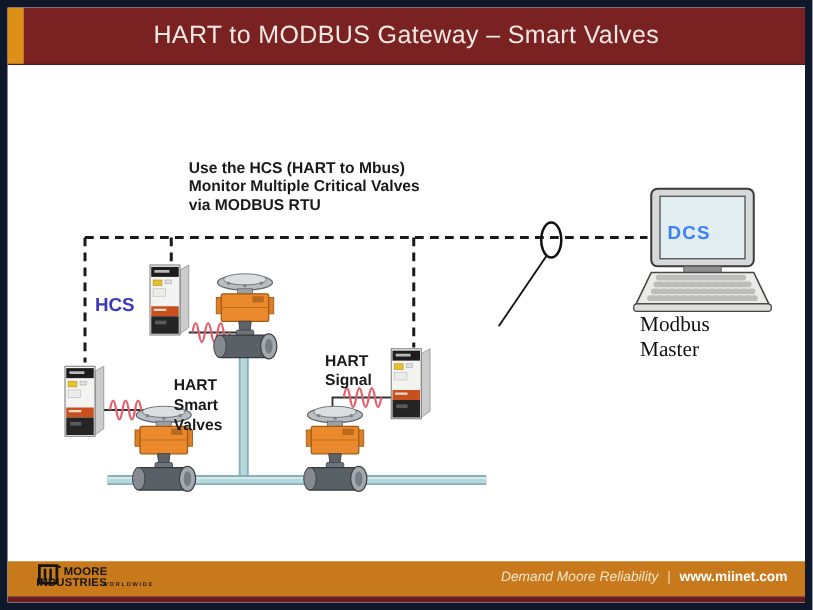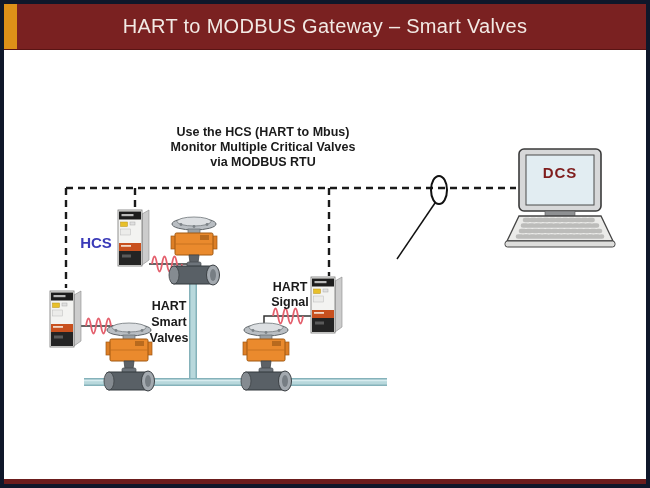--- a/index.html
+++ b/index.html
@@ -1,32 +1,32 @@
 <!DOCTYPE html>
 <html><head>
 <meta charset="utf-8">
 <style>
   html,body{margin:0;padding:0;background:#9a9a9a;}
-  .frame{position:relative;width:650px;height:488px;background:#ffffff;border:4px solid #0f172a;
+  .frame{position:relative;width:650px;height:488px;background:#ffffff;border:6px solid #0f172a;
          box-sizing:border-box;overflow:hidden;font-family:"Liberation Sans",sans-serif;}
   
   .titlebar{position:absolute;left:0;top:0;width:100%;height:45px;background:#7a2121;
             border-bottom:1px solid #591414;display:flex;align-items:center;justify-content:center;z-index:2;}
   .accent{position:absolute;left:0;top:0;width:13px;height:45px;background:#dd9018;}
   .title{color:#f2e9e4;font-size:20px;font-weight:500;letter-spacing:0.3px;}
   
   .svg-layer{position:absolute;left:0;top:0;width:646px;height:484px;z-index:1;}
   
-  .label{position:absolute;color:#1a1a1a;white-space:pre-line;text-align:center;z-index:3;}
+  .label{position:absolute;color:#1a1a1a;white-space:pre-line;z-index:3;}
   .lbl-instruction{left:145px;top:121px;width:228px;font-size:12.5px;font-weight:600;line-height:15px;}
   .lbl-hcs{left:70px;top:230px;width:44px;font-size:15px;font-weight:700;color:#3a3ab8;}
   .lbl-hart-smart{left:133px;top:294px;width:64px;font-size:12.5px;font-weight:600;line-height:16px;}
   .lbl-hart-signal{left:254px;top:276px;width:64px;font-size:12.5px;font-weight:600;line-height:15px;}
   .lbl-rs485{left:353px;top:256px;width:124px;font-size:13px;font-weight:600;line-height:16px;}
-  .lbl-dcs{left:528px;top:160px;width:56px;font-size:15px;font-weight:600;letter-spacing:1px;color:#7f1d1d;}
+  .lbl-dcs{left:528px;top:172px;width:56px;font-size:15px;font-weight:600;letter-spacing:1px;color:#3b82f6;}
   .lbl-modbus-master{left:506px;top:244px;width:104px;font-family:"Liberation Serif",serif;
                      font-size:17px;font-weight:400;line-height:20px;color:#111;}
   
   .footer{position:absolute;left:0;right:0;bottom:5px;height:28px;background:#c7791c;z-index:2;}
   .footer-strip{position:absolute;left:0;right:0;bottom:0;height:5px;background:#6b1d1d;z-index:2;}
   .logo-icon{position:absolute;left:24px;top:2px;}
   .logo-l1{position:absolute;left:45px;top:3px;font-size:9px;font-weight:bold;color:#141414;letter-spacing:0.2px;}
   .logo-l2{position:absolute;left:23px;top:12px;font-size:9px;font-weight:bold;color:#141414;letter-spacing:0.2px;}
   .logo-l3{position:absolute;left:76px;top:16px;font-size:4.5px;font-weight:bold;color:#1c1c1c;letter-spacing:1.4px;}
   .tagline{position:absolute;right:14px;top:7px;font-size:11px;color:#f4e6cb;font-style:italic;white-space:nowrap;}
@@ -135,16 +135,32 @@
   <div class="label lbl-instruction">Use the HCS (HART to Mbus)
 Monitor Multiple Critical Valves
 via MODBUS RTU</div>
   <div class="label lbl-hcs">HCS</div>
   <div class="label lbl-hart-smart">HART
 Smart
 Valves</div>
   <div class="label lbl-hart-signal">HART
 Signal</div>
   <div class="label lbl-dcs">DCS</div>
+  <div class="label lbl-modbus-master">Modbus
+Master</div>
 
+  <div class="footer">
+    <svg class="logo-icon" width="20" height="18" viewBox="0 0 20 18">
+      <rect x="1.5" y="1.5" width="14" height="14" fill="none" stroke="#141414" stroke-width="2.2"></rect>
+      <line x1="6" y1="4" x2="6" y2="13.5" stroke="#141414" stroke-width="2"></line>
+      <line x1="10.5" y1="4" x2="10.5" y2="13.5" stroke="#141414" stroke-width="2"></line>
+      <rect x="16.5" y="1.5" width="2" height="2" fill="#141414"></rect>
+    </svg>
+    <div class="logo-l1">MOORE</div>
+    <div class="logo-l2">INDUSTRIES</div>
+    <div class="logo-l3">WORLDWIDE</div>
+    <div class="tagline">
+      <span>Demand Moore Reliability</span><span class="sep">|</span><span class="site">www.miinet.com</span>
+    </div>
+  </div>
   <div class="footer-strip"></div>
 
 </div>
 
 </body></html>

